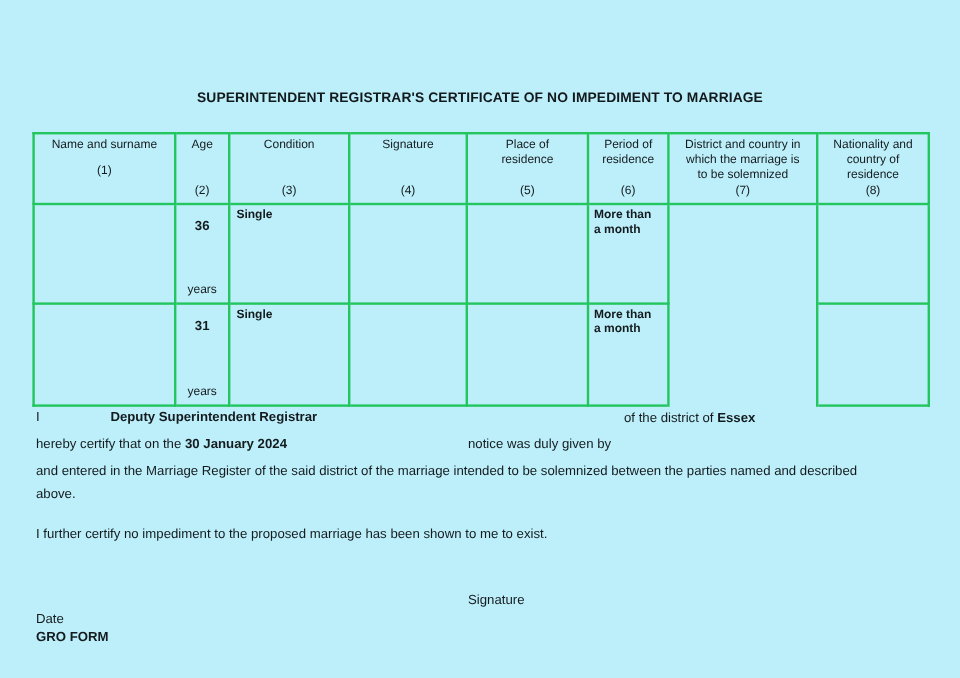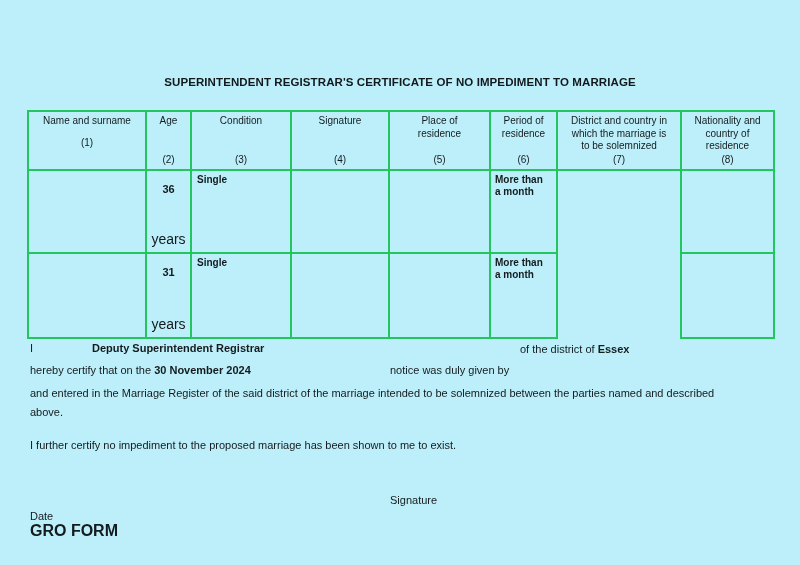--- a/index.html
+++ b/index.html
@@ -91,21 +91,21 @@
     text-align: center;
     font-weight: bold;
     font-size: 11px;
   }
   .age-unit {
     position: absolute;
     left: 0;
     right: 0;
     bottom: 5px;
     text-align: center;
-    font-size: 14px;
+    font-size: 10px;
     font-weight: normal;
   }
   .cond-cell {
     padding: 3px 0 0 5px !important;
     font-weight: bold;
     font-size: 10.5px;
   }
   .period-cell {
     padding: 3px 0 0 4px !important;
     font-weight: bold;
@@ -129,21 +129,21 @@
   .ln-i      { left: 30px;  top: 341px; }
   .ln-role   { left: 92px;  top: 341px; font-weight: bold; }
   .ln-dist   { left: 520px; top: 342px; }
   .ln-cert   { left: 30px;  top: 363px; }
   .ln-notice { left: 390px; top: 363px; }
   .ln-entered{ left: 30px;  top: 386px; width: 715px; }
   .ln-above  { left: 30px;  top: 405px; }
   .ln-further{ left: 30px;  top: 438px; }
   .ln-date   { left: 30px;  top: 493px; margin-top: 16px; }
   .ln-sign   { left: 390px; top: 493px; }
-  .ln-gro    { left: 30px;  top: 524px; font-weight: bold; font-size: 16px; }
+  .ln-gro    { left: 30px;  top: 524px; font-weight: bold; font-size: 11px; }
 </style>
 </head>
 <body>
 
 <div class="doc-title">SUPERINTENDENT REGISTRAR'S CERTIFICATE OF NO IMPEDIMENT TO MARRIAGE</div>
 
 <table class="cert-table">
   <colgroup>
     <col style="width:118px">
     <col style="width:45px">
@@ -223,21 +223,21 @@
 <div class="para ln-i">I</div>
 <div class="para ln-role">Deputy Superintendent Registrar</div>
 
 <div class="para ln-dist">
   <span>of the district of</span>
   <span class="b">Essex</span>
 </div>
 
 <div class="para ln-cert">
   <span>hereby certify that on the</span>
-  <span class="b">30 November 2024</span>
+  <span class="b">30 January 2024</span>
 </div>
 <div class="para ln-notice">notice was duly given by</div>
 
 <div class="para ln-entered">and entered in the Marriage Register of the said district of the marriage intended to be solemnized between the parties named and described</div>
 <div class="para ln-above">above.</div>
 
 <div class="para ln-further">I further certify no impediment to the proposed marriage has been shown to me to exist.</div>
 
 <div class="para ln-date">Date</div>
 <div class="para ln-sign">Signature</div>

